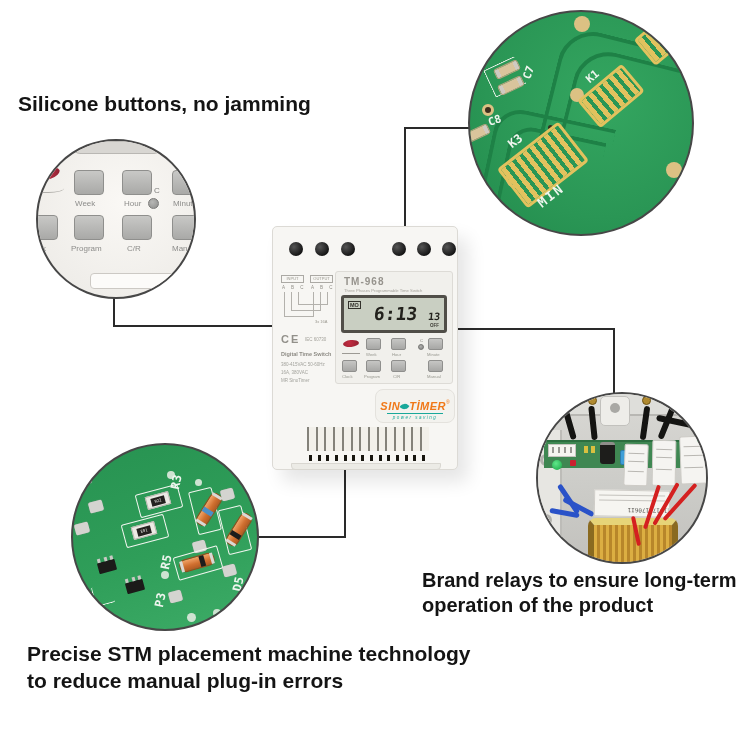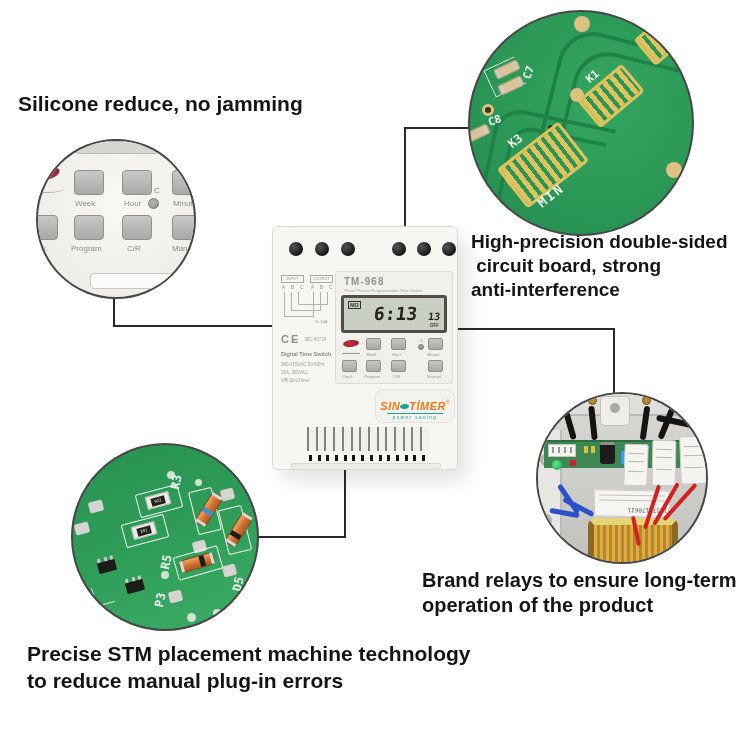--- a/index.html
+++ b/index.html
@@ -61,25 +61,22 @@
   .btn2 { position:absolute; width:15px; height:12px; border-radius:2px;
           background:linear-gradient(180deg,#c6c6c4,#a7a7a5); border:1px solid #8f8f8d; }
   .blab2 { position:absolute; font-size:4.2px; color:#97978f; }
   .wline { position:absolute; background:#b3b1ac; }
 </style>
 </head>
 <body>
 
 <div class="canvas">
 
-  <div class="hd" style="left:18px; top:92px; font-size:21px; white-space:pre;">Silicone reduce, no jamming</div>
-
-  <div class="hd" style="left:471px; top:230px; font-size:19px; line-height:24px; white-space:pre;">High-precision double-sided
- circuit board, strong
-anti-interference</div>
+  <div class="hd" style="left:18px; top:92px; font-size:21px; white-space:pre;">Silicone buttons, no jamming</div>
+
 
   <div class="hd" style="left:422px; top:568px; font-size:20px; line-height:25px; white-space:pre;">Brand relays to ensure long-term
 operation of the product</div>
 
   <div class="hd" style="left:27px; top:640px; font-size:21px; line-height:27px; white-space:pre;">Precise STM placement machine technology
 to reduce manual plug-in errors</div>
 
   <div class="line" style="left:113px; top:297px; width:2px; height:30px;"></div>
   <div class="line" style="left:113px; top:325px; width:160px; height:2px;"></div>
   <div class="line" style="left:404px; top:127px; width:66px; height:2px;"></div>

